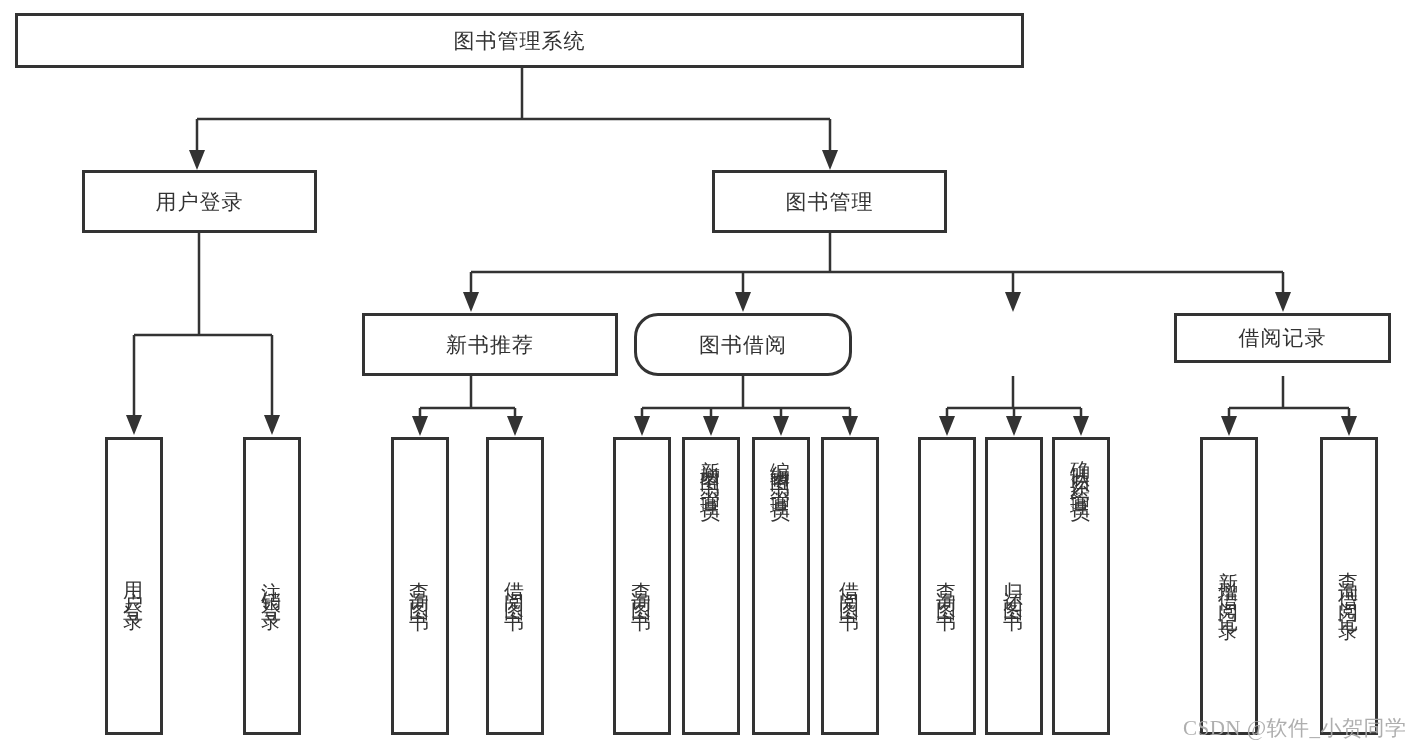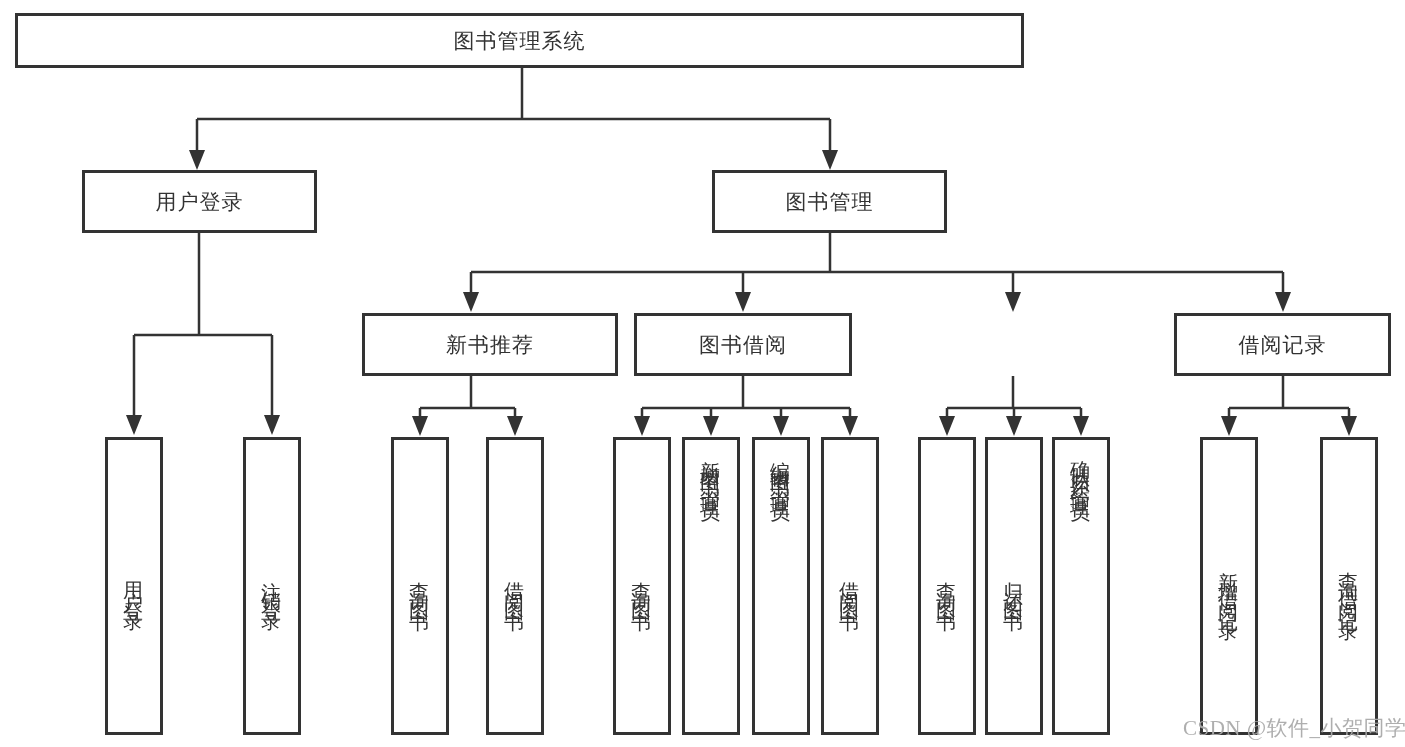--- a/index.html
+++ b/index.html
@@ -92,24 +92,24 @@
   <div class="hbox" style="left:82px;top:170px;width:235px;height:63px;">
     <span>用户登录</span>
   </div>
   <div class="hbox" style="left:712px;top:170px;width:235px;height:63px;">
     <span>图书管理</span>
   </div>
 
   <div class="hbox" style="left:362px;top:313px;width:256px;height:63px;">
     <span>新书推荐</span>
   </div>
-  <div class="hbox" style="left:634px;top:313px;width:218px;height:63px;">
+  <div class="hbox" style="left:634px;top:313px;width:218px;height:63px;border-radius:24px;">
     <span>图书借阅</span>
   </div>
-  <div class="hbox" style="left:1174px;top:313px;width:217px;height:63px;">
+  <div class="hbox" style="left:1174px;top:313px;width:217px;height:50px;">
     <span>借阅记录</span>
   </div>
 
   <div class="vbox" style="left:105px;">
     <span>用户登录</span>
   </div>
   <div class="vbox" style="left:243px;">
     <span>注销登录</span>
   </div>
 

